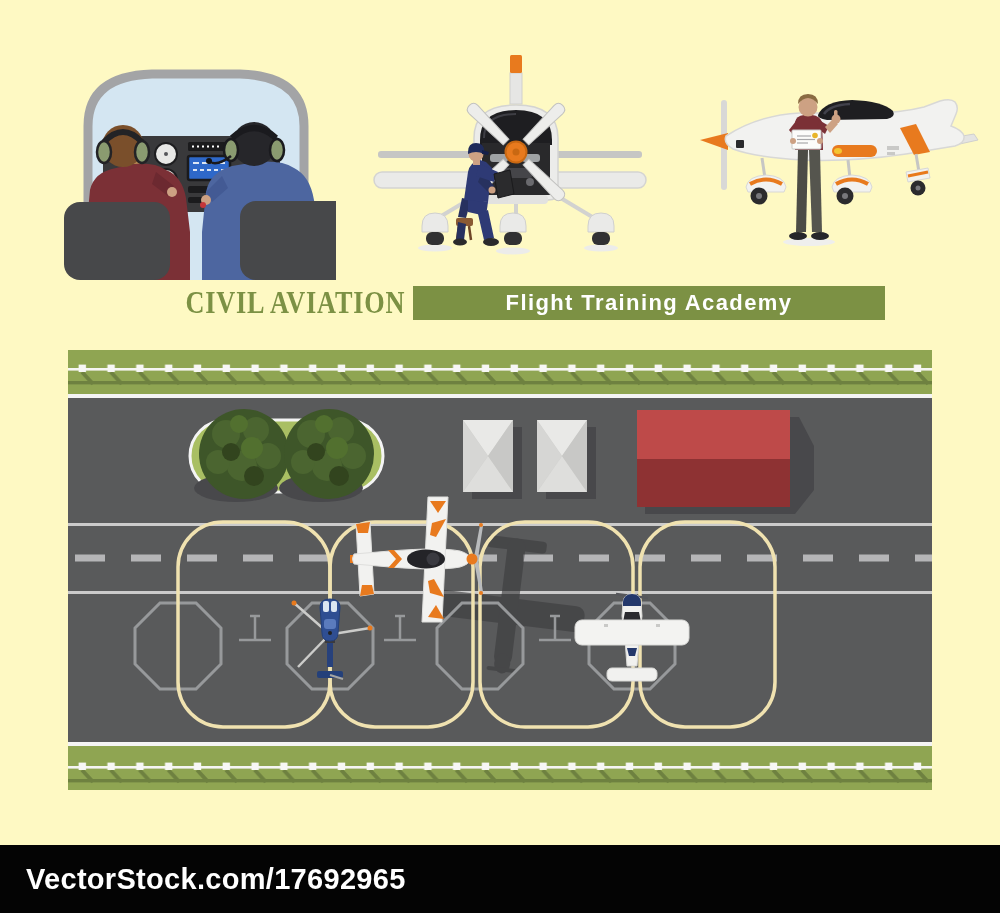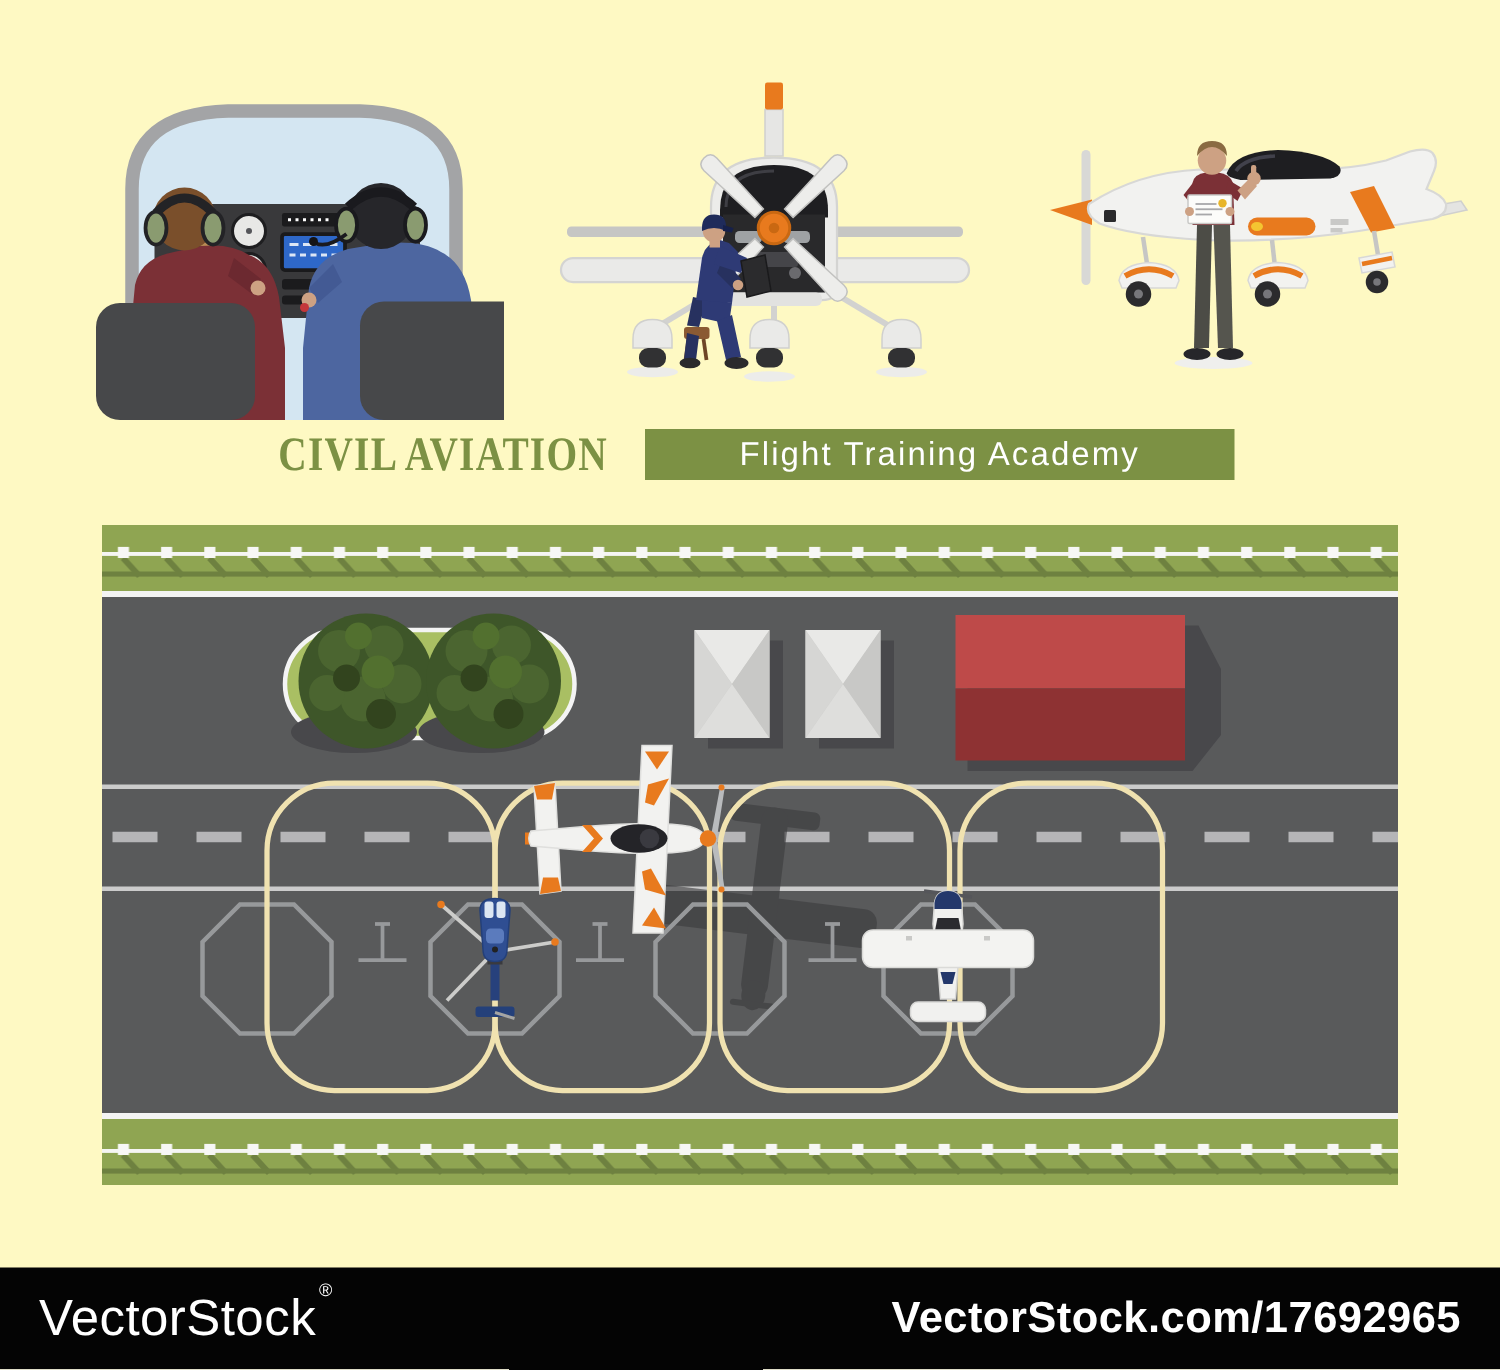--- a/index.html
+++ b/index.html
@@ -3,22 +3,22 @@
 <meta charset="utf-8">
 <style>
   html,body{margin:0;padding:0;background:#fff;}
   .stage{position:relative;width:1000px;height:913px;background:#fef9c3;overflow:hidden;
          font-family:"Liberation Sans",sans-serif;}
   .illus{position:absolute;}
   .title-main{position:absolute;left:163px;top:285px;width:250px;text-align:center;
       font-family:"Liberation Serif",serif;font-weight:bold;font-size:32px;line-height:34px;
       color:var(--c-olive,#7C9144);letter-spacing:1px;transform:scaleX(.82);transform-origin:center;
       white-space:nowrap;}
-  .banner{position:absolute;left:430px;top:286px;width:393px;height:34px;
-      background:var(--c-olive,#7C9144);display:flex;align-items:center;justify-content:center;}
+  .banner{position:absolute;left:413px;top:286px;width:472px;height:34px;
+      background:var(--c-olive,#7C9144);display:flex;align-items:center;justify-content:center;font-weight:bold;}
   .banner span{color:#fff;font-size:22px;letter-spacing:1.4px;}
   .wm{position:absolute;left:0;top:845px;width:1000px;height:68px;background:var(--c-bar-black,#040404);
       display:flex;align-items:center;justify-content:space-between;padding:0 26px;box-sizing:border-box;}
   .wm-logo{color:#fff;font-size:34px;letter-spacing:.3px;}
   .wm-logo sup{font-size:12px;position:relative;top:-13px;left:2px;}
   .wm-url{color:#fff;font-size:29px;letter-spacing:.3px;font-weight:bold;} .fOrange{fill:var(--c-orange,#E87A1E)}
   .fAsphalt{fill:var(--c-asphalt,#595A5B)} .fShadow{fill:var(--c-asphalt-shadow,#48484B)}
   .fGrass{fill:var(--c-grass,#8FA552)} .fGrassSh{fill:var(--c-grass-shadow,#6E8140)}
   .sGrassSh{stroke:var(--c-grass-shadow,#6E8140)}
   .sTaxi{stroke:var(--c-taxi-line,#F0E2B0)} .sOct{stroke:var(--c-octagon-line,#97999B)}
@@ -380,17 +380,16 @@
       <polygon points="-7,-34 7,-34 9,-24 -9,-24" fill="#2B2B2F"></polygon>
       <rect x="-57" y="-26" width="114" height="25" rx="7" fill="#F3F3F1" stroke="#DADAD8"></rect>
       <rect x="-28" y="-22" width="4" height="3" fill="#C9C9C7"></rect>
       <rect x="24" y="-22" width="4" height="3" fill="#C9C9C7"></rect>
       <polygon points="-5,2 5,2 3,10 -3,10" fill="#24386B"></polygon>
       <rect x="-25" y="22" width="50" height="13" rx="5" fill="#F1F1EF" stroke="#D8D8D6"></rect>
     </g>
   </svg>
 
   <div class="wm">
-    <div class="wm-logo"><span>VectorStock</span><sup>®</sup></div>
     <div class="wm-url">VectorStock.com/17692965</div>
   </div>
 
 </div>
 
 </body></html>

